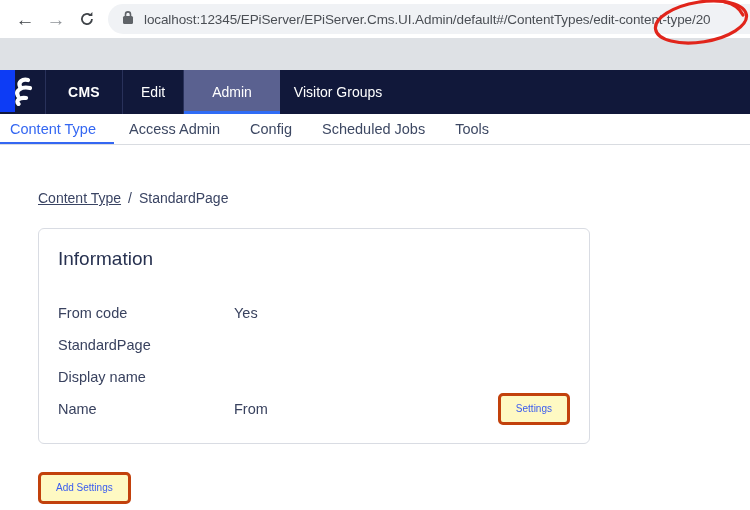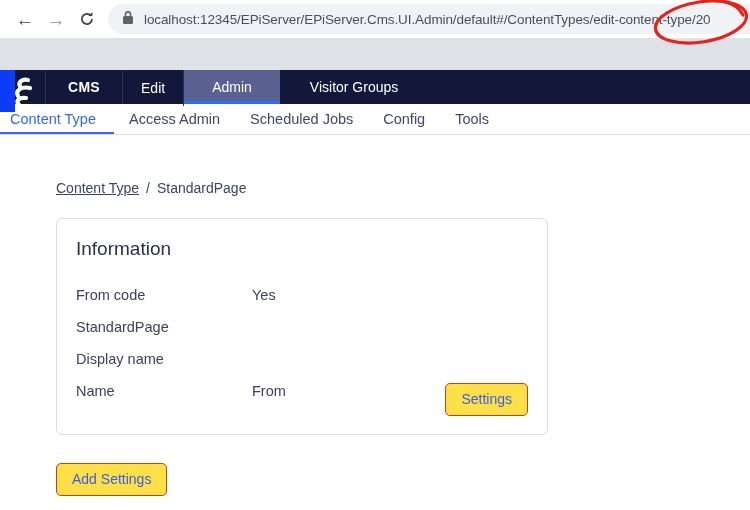--- a/index.html
+++ b/index.html
@@ -39,72 +39,72 @@
   }
   .red-annotation {
     position: absolute; left: 646px; top: -3px;
     pointer-events: none; z-index: 5;
   }
 
   .chrome-band { height: 32px; background: #dee1e5; }
 
   
   .top-nav {
-    height: 34px; background: #11183a;
+    height: 44px; background: #11183a;
     display: flex; align-items: stretch;
     color: #ffffff; font-size: 14px;
   }
   .logo-block { width: 46px; position: relative; border-right: 1px solid #29315a; flex-shrink: 0; cursor: pointer; }
   .logo-blue-square { position: absolute; left: 0; top: 0; width: 15px; height: 42px; background: #0d3cf5; }
   .logo-glyph { position: absolute; left: 4px; top: 6px; }
   .nav-item {
     display: flex; align-items: center; padding: 18px 18px;
     border-right: 1px solid #29315a; cursor: pointer; position: relative;
   }
   .nav-item.bold { font-weight: bold; letter-spacing: 0.3px; padding: 0 22px; }
   .nav-item.active {
     background: #5a6190; border-right: none;
     box-shadow: inset 0 -3px 0 #2f6cf6;
     padding: 0 28px;
   }
-  .nav-item.last { border-right: none; padding: 0 30px; }
+  .nav-item.last { border-right: none; padding: 0 14px; }
 
   
   .sub-nav {
     height: 31px; background: #ffffff;
     display: flex; align-items: stretch;
     border-bottom: 1px solid #d9dce1;
     font-size: 14.5px; color: #3d4863;
   }
   .sub-item { display: flex; align-items: center; padding: 0 15px; cursor: pointer; }
   .sub-item.first { padding-left: 10px; padding-right: 18px; }
   .sub-item.active { color: #3467f2; box-shadow: inset 0 -2px 0 #3467f2; }
 
   
-  .content { padding-left: 16px; margin-left: 40px; }
+  .content { padding-left: 38px; }
   .breadcrumb { margin-top: 45px; font-size: 14px; color: #3a4463; }
   .breadcrumb .crumb-link { text-decoration: underline; cursor: pointer; }
   .breadcrumb .crumb-sep { margin: 0 7px; }
 
   .info-card {
-    margin-top: 22px; width: 492px;
+    margin-top: 22px; width: 552px;
     border: 1px solid #d9dce3; border-radius: 6px;
     padding: 16px 19px 18px;
   }
   .card-title { font-size: 19px; color: #273150; margin: 3px 0 27px; font-weight: 400; }
   .info-row {
-    display: flex; min-height: 32px;
+    display: flex; align-items: center; min-height: 32px;
     font-size: 14.5px; color: #39425f;
   }
   .info-label { width: 176px; flex-shrink: 0; }
   .info-value { flex: 1; }
 
   .btn {
-    background: #fde047; border: 1px solid #c2410c; border-radius: 5px;
-    color: #3a5cf0; font-size: 14px; font-family: inherit;
+    background: #fef9c3; border: 3px solid #c2410c; border-radius: 5px;
+    color: #3a5cf0; font-size: 10px; font-family: inherit;
     padding: 7px 15px; cursor: pointer; line-height: 1.2;
   }
   .row-action { margin-left: auto; }
   .add-property-wrap { margin-top: 28px; }
 </style>
 </head>
 <body>
 
 <div class="browser-toolbar">
   <span class="nav-glyph back">←</span>
@@ -146,22 +146,22 @@
   </div>
   <div class="nav-item bold">CMS</div>
   <div class="nav-item">Edit</div>
   <div class="nav-item active">Admin</div>
   <div class="nav-item last">Visitor Groups</div>
 </nav>
 
 <nav class="sub-nav">
   <div class="sub-item first active">Content Type</div>
   <div class="sub-item">Access Admin</div>
+  <div class="sub-item">Config</div>
   <div class="sub-item">Scheduled Jobs</div>
-  <div class="sub-item">Config</div>
   <div class="sub-item">Tools</div>
 </nav>
 
 <main class="content">
   <div class="breadcrumb">
     <span class="crumb-link">Content Type</span><span class="crumb-sep">/</span><span class="crumb-current">StandardPage</span>
   </div>
 
   <section class="info-card">
     <h2 class="card-title">Information</h2>

